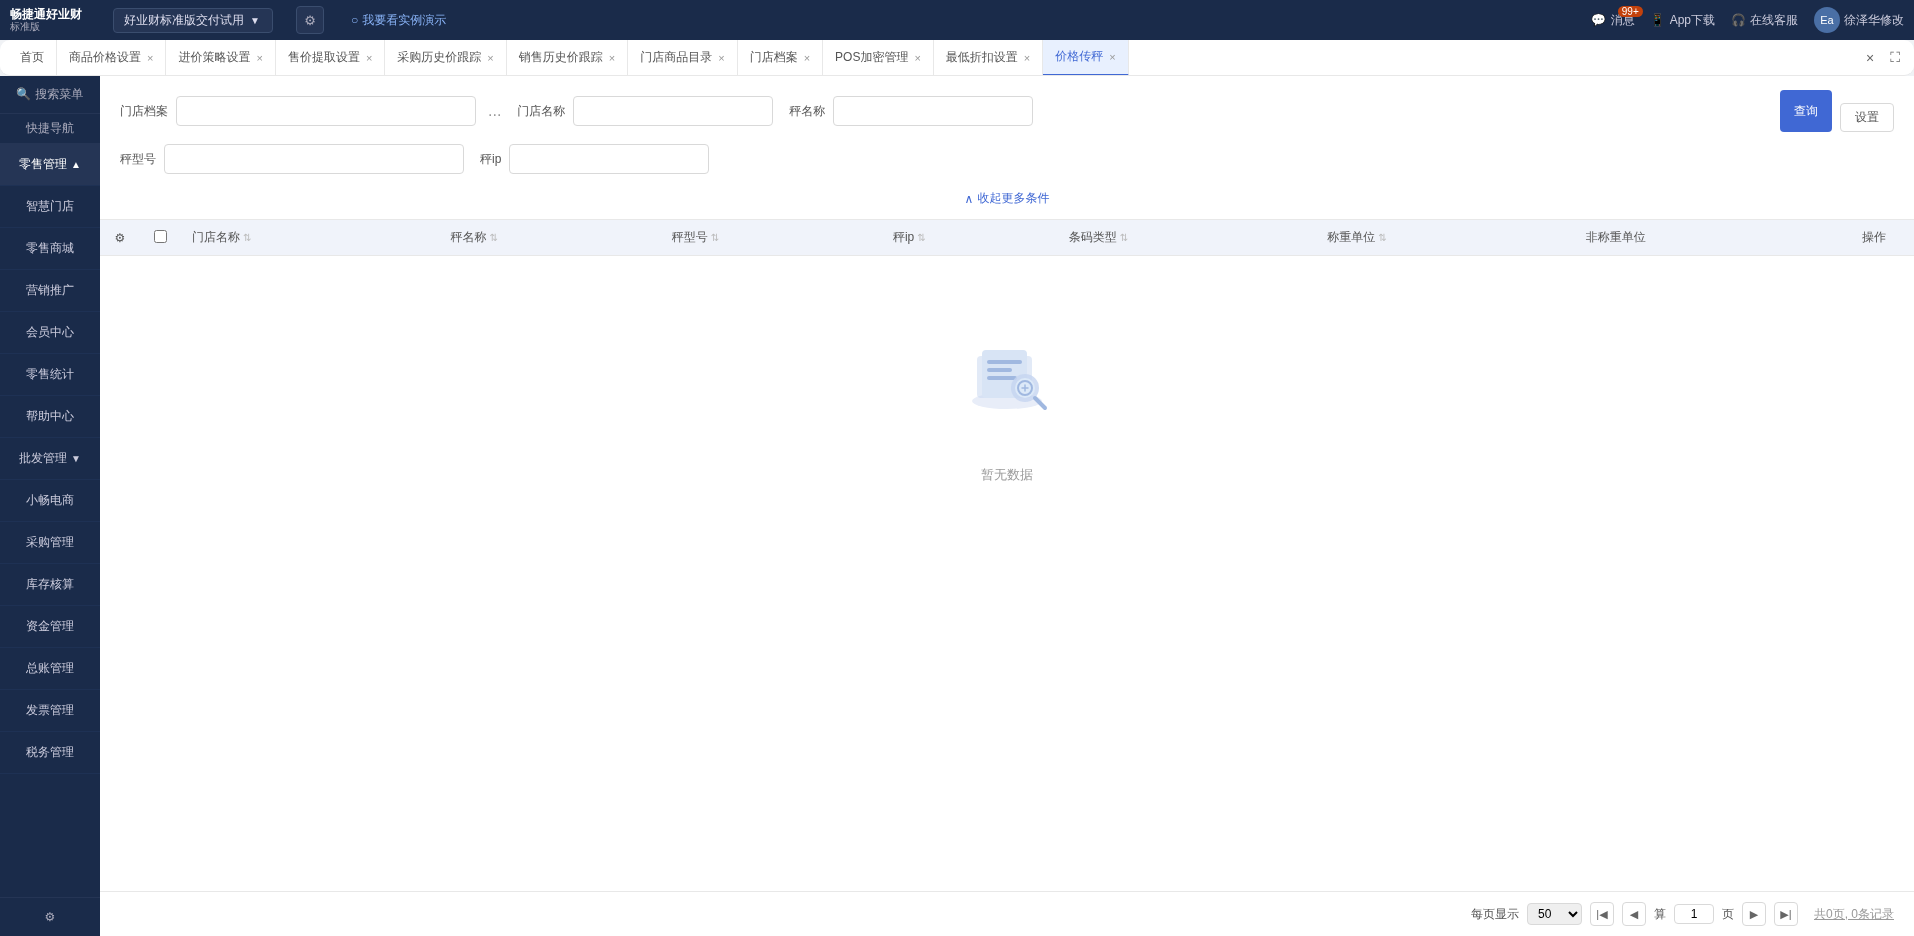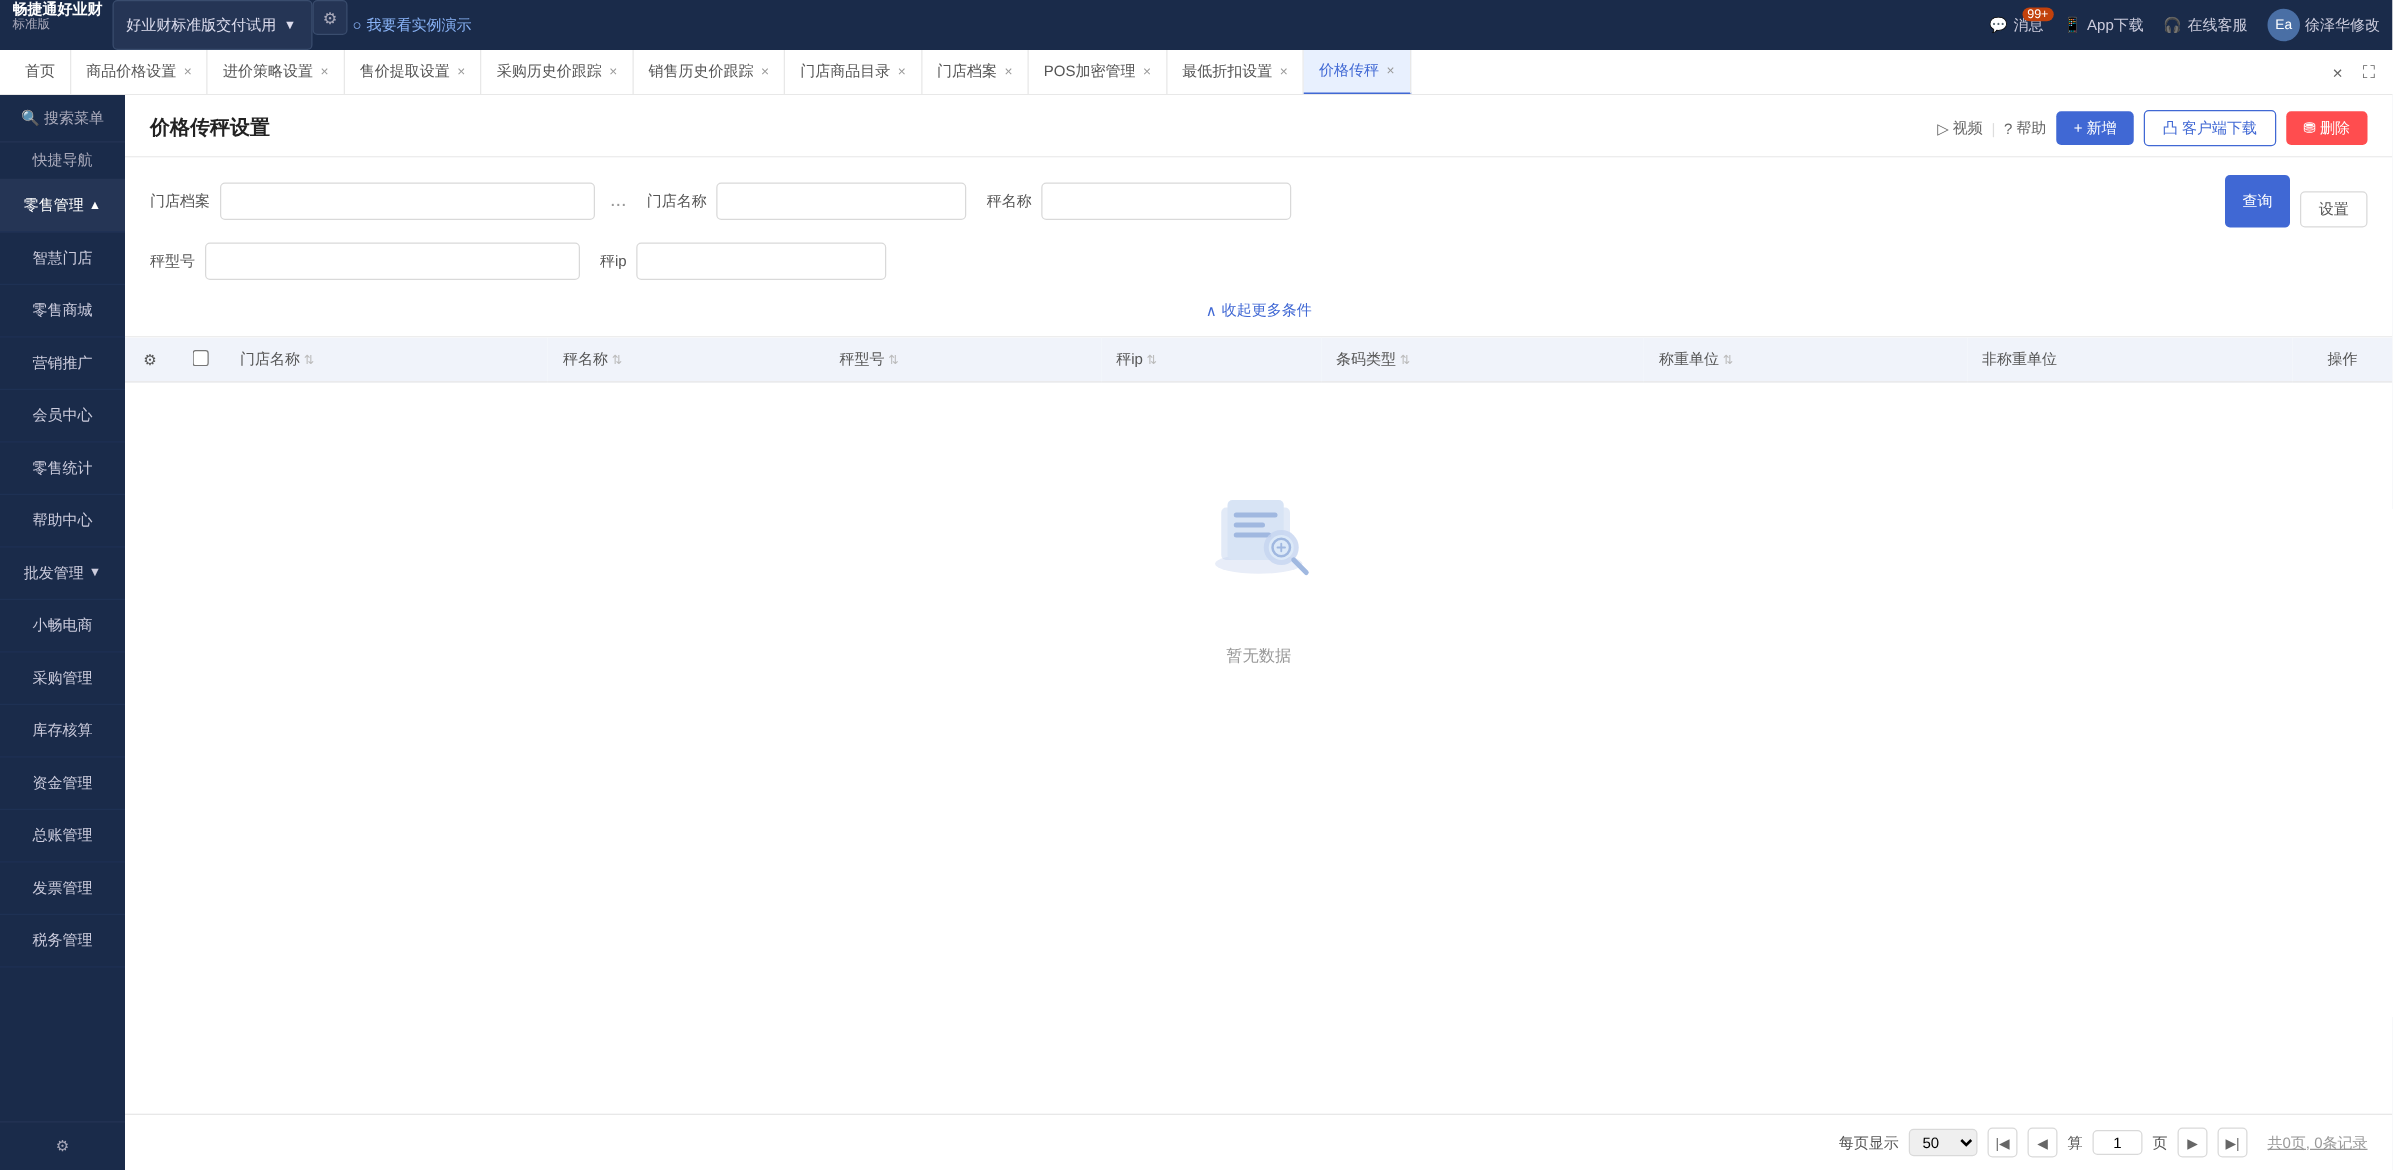--- a/index.html
+++ b/index.html
@@ -1,33 +1,33 @@
 <!DOCTYPE html>
 <html><head>
   <meta charset="utf-8">
   <style>
     * { box-sizing: border-box; margin: 0; padding: 0; }
     body { font-family: "Microsoft YaHei", "PingFang SC", sans-serif; font-size: 13px; background: #f0f2f5; color: #333; display: flex; flex-direction: column; height: 936px; overflow: hidden; }
 
     
-    .top-bar { height: 40px; background: #1a2b4a; display: flex; padding: 0 10px; gap: 0; flex-shrink: 0; }
+    .top-bar { height: 40px; background: #1a2b4a; display: flex; align-items: center; padding: 0 10px; gap: 23px; flex-shrink: 0; }
     .app-logo { color: #fff; font-size: 12px; line-height: 1.2; width: 80px; flex-shrink: 0; }
     .app-logo .app-name { font-size: 12px; font-weight: bold; }
     .app-logo .app-sub { font-size: 10px; color: #aab; }
     .version-selector { background: #253555; border: 1px solid #3a4d6e; border-radius: 4px; color: #dde; padding: 3px 10px; font-size: 12px; display: flex; align-items: center; gap: 6px; cursor: pointer; min-width: 160px; }
     .version-selector .chevron { font-size: 10px; }
     .config-icon-btn { width: 28px; height: 28px; background: #253555; border: 1px solid #3a4d6e; border-radius: 4px; display: flex; align-items: center; justify-content: center; cursor: pointer; color: #aab; }
     .demo-btn { color: #8ab4f8; font-size: 12px; cursor: pointer; display: flex; align-items: center; gap: 4px; margin-left: 4px; }
     .top-bar-right { margin-left: auto; display: flex; align-items: center; gap: 16px; }
     .top-bar-item { color: #ccd; font-size: 12px; cursor: pointer; display: flex; align-items: center; gap: 4px; position: relative; }
     .badge { background: #c2410c; color: #fff; border-radius: 10px; font-size: 10px; padding: 0 4px; position: absolute; top: -6px; right: -8px; min-width: 16px; text-align: center; }
     .user-avatar { width: 26px; height: 26px; border-radius: 50%; background: #4a6fa5; color: #fff; display: flex; align-items: center; justify-content: center; font-size: 11px; }
 
     
-    .tab-bar { height: 36px; background: #fff; border-bottom: 1px solid #e8e8e8; display: flex; align-items: center; padding: 0 8px; overflow-x: auto; flex-shrink: 0; white-space: nowrap; }
+    .tab-bar { height: 36px; background: #fff; border-bottom: 1px solid #e8e8e8; display: flex; align-items: center; padding: 0 8px; overflow-x: auto; flex-shrink: 0; white-space: nowrap; border-radius: 10px; }
     .tab-bar::-webkit-scrollbar { height: 0; }
     .tab-item { height: 36px; padding: 0 12px; display: inline-flex; align-items: center; gap: 6px; font-size: 12px; cursor: pointer; color: #555; border-right: 1px solid #e8e8e8; flex-shrink: 0; }
     .tab-item.active { background: #e8f0fe; color: #4068d4; border-bottom: 2px solid #4068d4; }
     .tab-item .tab-close { color: #999; font-size: 11px; cursor: pointer; }
     .tab-home { font-size: 12px; color: #555; padding: 0 12px; cursor: pointer; flex-shrink: 0; border-right: 1px solid #e8e8e8; height: 36px; display: inline-flex; align-items: center; }
     .tab-bar-end { margin-left: auto; display: flex; align-items: center; gap: 4px; flex-shrink: 0; }
     .tab-end-btn { padding: 2px 6px; cursor: pointer; color: #666; font-size: 14px; }
 
     
     .main-layout { display: flex; flex: 1; overflow: hidden; }
@@ -239,35 +239,20 @@
     <div class="sidebar-item">
       <span>税务管理</span>
     </div>
     <div class="sidebar-bottom">
       <span>⚙</span>
     </div>
   </div>
 
   <div class="content">
 
-    <div class="page-header">
-      <div class="page-title">价格传秤设置</div>
-      <div class="header-actions">
-        <div class="header-link">
-          <span>▷</span>
-          <span>视频</span>
-          <span class="sep">|</span>
-          <span>?</span>
-          <span>帮助</span>
-        </div>
-        <button class="btn btn-primary">+ 新增</button>
-        <button class="btn btn-blue-outline">凸 客户端下载</button>
-        <button class="btn btn-danger">⛃ 删除</button>
-      </div>
-    </div>
 
     <div class="filter-area">
       <div class="filter-row">
         <div class="filter-item">
           <span class="filter-label">门店档案</span>
           <input class="filter-input filter-input-wide" type="text" style="">
           <span class="filter-dots">...</span>
         </div>
         <div class="filter-item">
           <span class="filter-label">门店名称</span>

